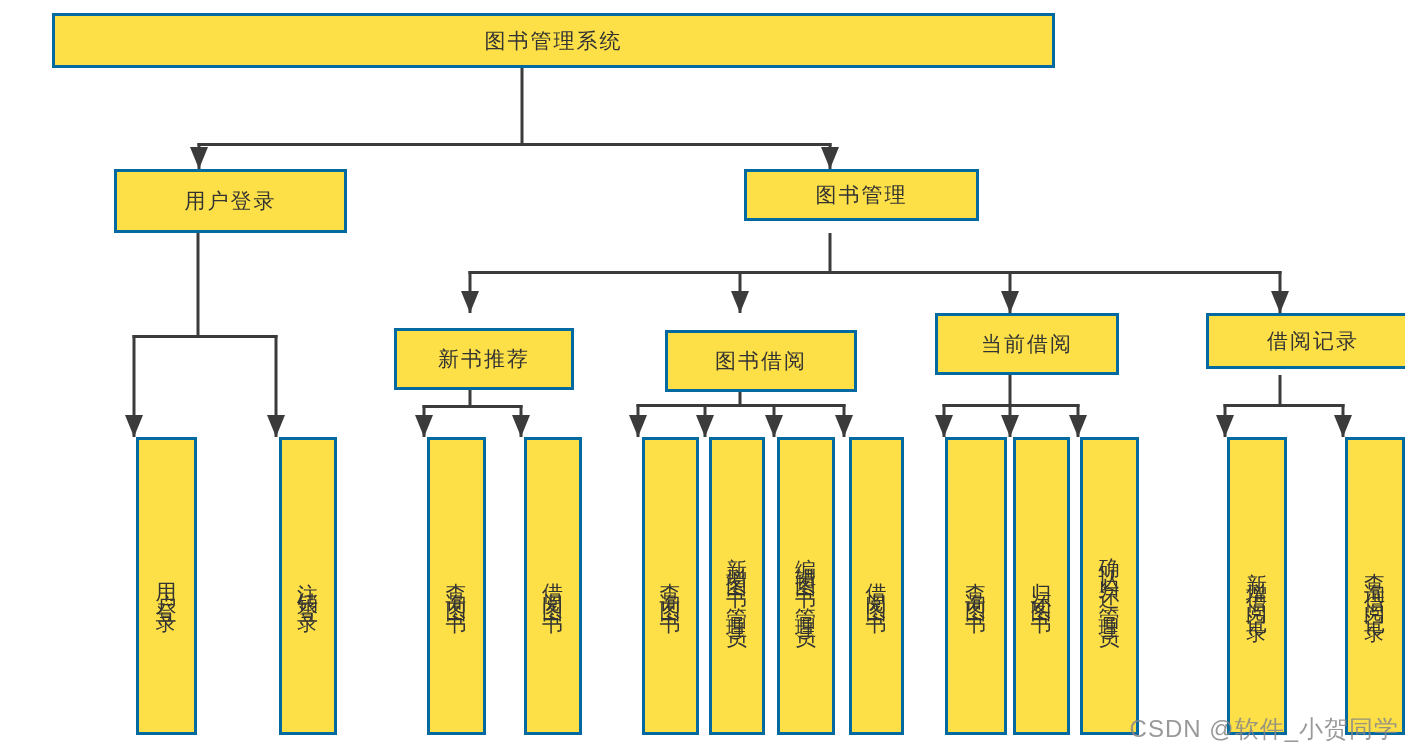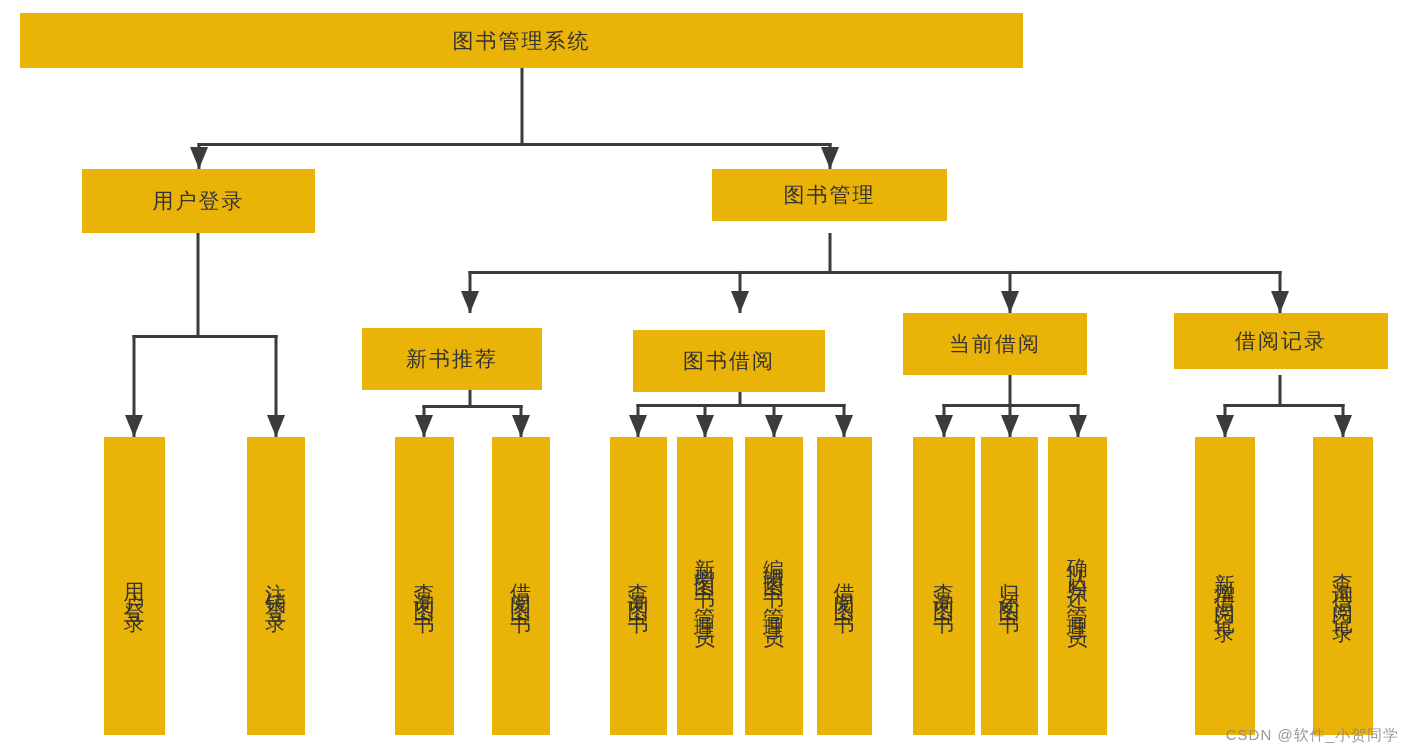--- a/index.html
+++ b/index.html
@@ -8,46 +8,47 @@
     width:1405px;height:747px;
     background:#ffffff;
     font-family:"Liberation Sans",sans-serif;
     overflow:hidden;
   }
   .wires{position:absolute;left:0;top:0;z-index:1;}
   .wire{stroke:#3b3b3b;stroke-width:3;fill:none;}
   .node{
     position:absolute;
     box-sizing:border-box;
-    background:#eab308;
-    border:3px solid #eab308;
+    background:#fde047;
+    border:3px solid #0369a1;
     display:flex;
     align-items:center;
     justify-content:center;
     color:#333333;
     z-index:2;
+    margin-left:32px;
   }
   .node .lbl-h{
     font-size:21px;
     letter-spacing:2px;
     white-space:nowrap;
   }
   .node .lbl-v{
     writing-mode:vertical-rl;
     text-orientation:mixed;
     font-size:21px;
     letter-spacing:10px;
     line-height:1;
     white-space:nowrap;
   }
   .watermark{
     position:absolute;
     right:6px;
     bottom:2px;
-    font-size:15px;
+    font-size:24px;
     letter-spacing:1px;
     color:rgba(135,135,135,0.85);
     z-index:3;
     white-space:nowrap;
   }
 </style>
 </head>
 <body>
 
 <div class="stage">

